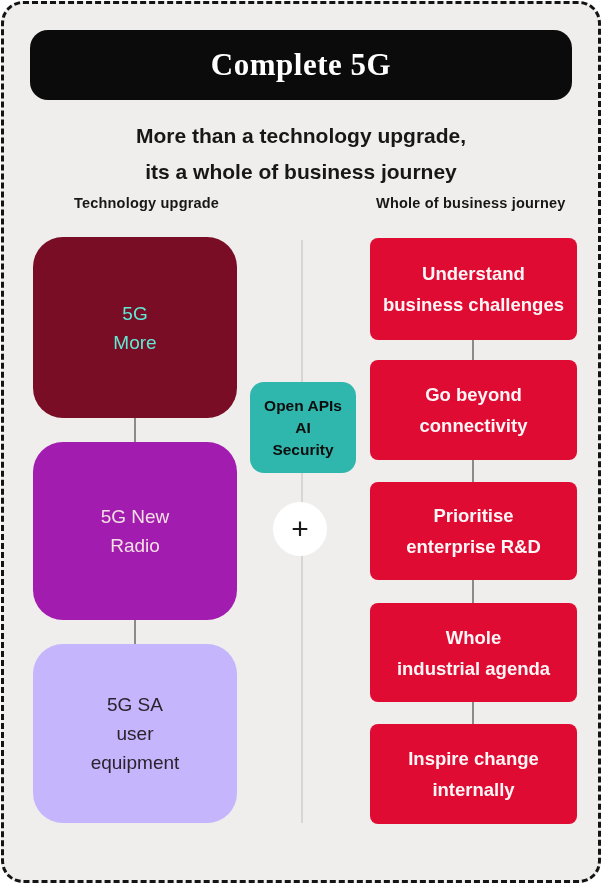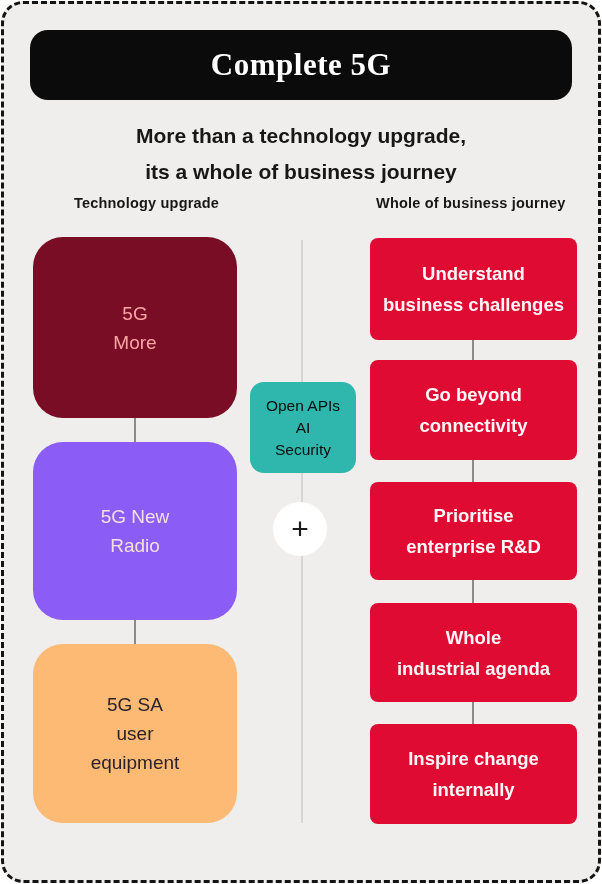--- a/index.html
+++ b/index.html
@@ -38,30 +38,30 @@
   .connector{width:2px;background:#8d8b8a;}
   .conn-l{left:134px;}
   .conn-r{left:472px;}
 
   
   .lbox{
     left:33px;width:204px;border-radius:30px;
     display:flex;flex-direction:column;align-items:center;justify-content:center;
     text-align:center;font-size:19px;line-height:29px;font-weight:400;
   }
-  .lbox1{top:237px;height:181px;background:#7a0d26;color:#fca5a5;}
-  .lbox2{top:442px;height:178px;background:#8b5cf6;color:#f4dfe4;}
-  .lbox3{top:644px;height:179px;background:#fdba74;color:#2b222b;}
+  .lbox1{top:237px;height:181px;background:#7a0d26;color:#5eead4;}
+  .lbox2{top:442px;height:178px;background:#a21caf;color:#f4dfe4;}
+  .lbox3{top:644px;height:179px;background:#c4b5fd;color:#2b222b;}
 
   
   .capbox{
     left:250px;top:382px;width:106px;height:91px;background:#2fb7ae;
     border-radius:14px;display:flex;flex-direction:column;align-items:center;
     justify-content:center;text-align:center;color:#0d0d0d;
-    font-size:15.5px;font-weight:400;line-height:22px;
+    font-size:15.5px;font-weight:700;line-height:22px;
   }
   .plus-circle{
     left:273px;top:502px;width:54px;height:54px;border-radius:50%;
     background:#ffffff;display:flex;align-items:center;justify-content:center;
     color:#1a1a1a;font-size:30px;font-weight:400;line-height:1;
   }
 
   
   .rbox{
     left:370px;width:207px;background:#e00b33;border-radius:8px;

